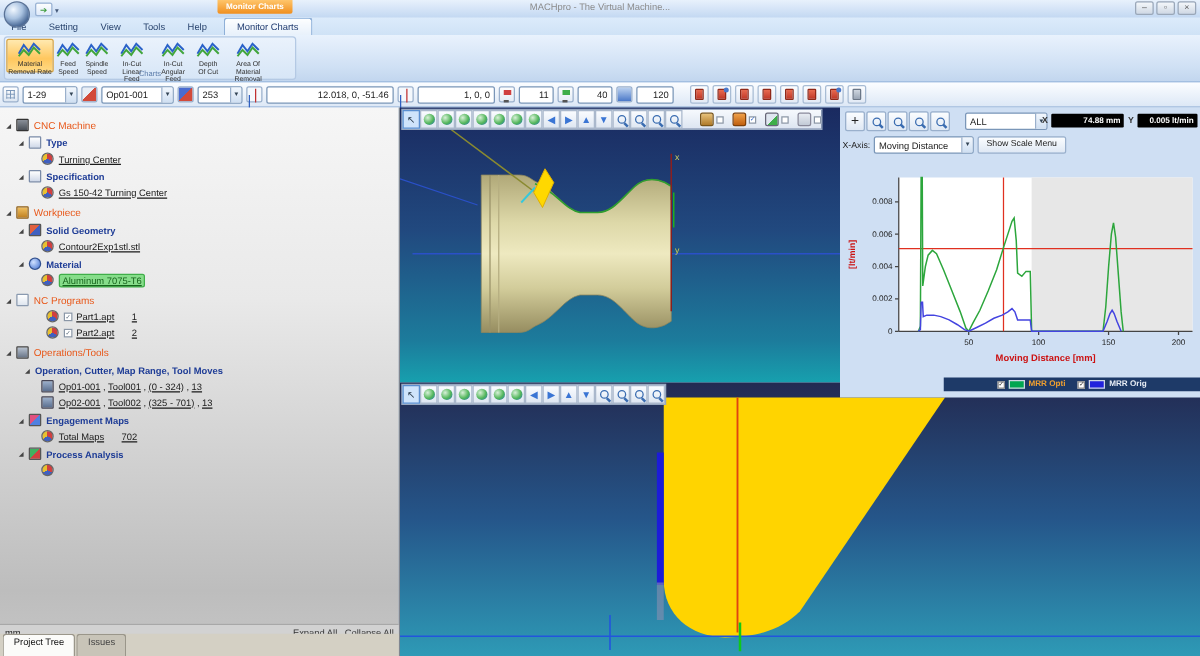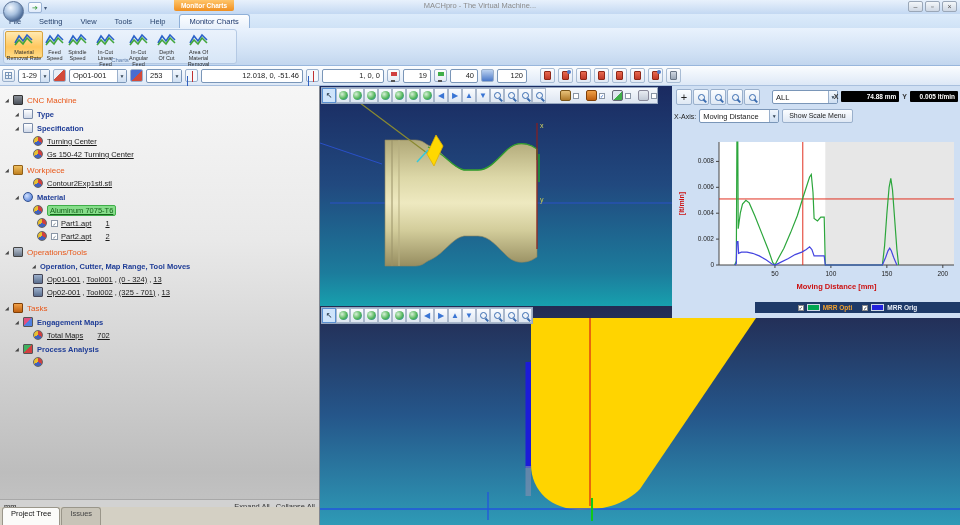--- a/index.html
+++ b/index.html
@@ -66,21 +66,21 @@
 
 #tree-panel{position:absolute;left:0;top:86px;width:320px;height:439px;border-right:1px solid #808690;
 background:linear-gradient(#f6f6f6,#e9e9e9 35%,#bdbdbd 88%,#c6c6c6);}
 #tree{position:absolute;left:0;top:4px;right:0;}
 .trow{display:flex;align-items:center;height:12px;margin-bottom:1px;white-space:nowrap;}
 .trow.sec{margin-top:4px;}
 .trow.grp{margin-top:2px;}
 .lvl0{padding-left:5px;}
 .lvl1{padding-left:15px;}
 .lvlP{padding-left:37px;}
-.lvlOp1{padding-left:32px;}
+.lvlOp1{padding-left:20px;}
 .lvl2{padding-left:33px;}
 .texp{font-size:5px;color:#444;width:8px;flex:none;}
 .tic{width:10px;height:10px;margin-right:4px;flex:none;border-radius:1px;}
 .tcb{width:7px;height:7px;border:1px solid #8a96a6;background:#fff;margin-right:3px;flex:none;font-size:5px;line-height:6px;color:#567;text-align:center;}
 .tlabel.section{font-size:8px;font-weight:normal;color:#e8581a;}
 .tlabel.group{font-size:7.5px;font-weight:bold;color:#1e3c96;}
 .tlabel.link,.tlink,.textra{font-size:7.5px;color:#1a1a1a;text-decoration:underline;}
 .tlabel.hl{font-size:7.5px;color:#16641c;background:#86dd8a;border:1px solid #3fae49;border-radius:2px;padding:0 2px;text-decoration:underline;}
 .tsep{font-size:7.5px;color:#1a1a1a;margin:0 2px;}
 .textra{margin-left:14px;}
@@ -238,40 +238,40 @@
             <div class="rlab">Area Of Material</div>
             <div class="rlab">Removal</div>
           </div>
         </div>
       <div id="charts-group-label">Charts</div>
     </div>
   </div>
 
   <div id="toolbar">
     <span class="chip c-grid"></span>
-    <span class="combo" style="width:32px">
+    <span class="combo" style="width:44px">
         <span class="cval">1-29</span>
         <span class="ccaret">▼</span>
       </span>
     <span class="chip c-red"></span>
     <span class="combo" style="width:58px">
         <span class="cval">Op01-001</span>
         <span class="ccaret">▼</span>
       </span>
     <span class="chip c-redblue"></span>
     <span class="combo" style="width:36px">
         <span class="cval">253</span>
         <span class="ccaret">▼</span>
       </span>
     <span class="chip c-axes"></span>
     <span class="tinput" style="width:102px">12.018, 0, -51.46</span>
     <span class="chip c-axes"></span>
     <span class="tinput" style="width:62px">1, 0, 0</span>
     <span class="chip c-flag-r"></span>
-    <span class="tinput" style="width:28px">19</span>
+    <span class="tinput" style="width:28px">11</span>
     <span class="chip c-flag-g"></span>
     <span class="tinput" style="width:28px">40</span>
     <span class="chip c-blue"></span>
     <span class="tinput" style="width:30px">120</span>
     <span id="toolbar-icons" style="display:flex;gap:3px;margin-left:10px">
         <span class="ibtn">
           <span class="doc"></span>
         </span>
         <span class="ibtn">
           <span class="doc"></span>
@@ -304,50 +304,60 @@
         <div class="trow lvl0 sec">
           <span class="texp">◢</span>
           <span class="tic machine-icon"></span>
           <span class="tlabel section">CNC Machine</span>
         </div>
         <div class="trow lvl1 grp">
           <span class="texp">◢</span>
           <span class="tic type-icon"></span>
           <span class="tlabel group">Type</span>
         </div>
+        <div class="trow lvl2">
+          <span class="tic palette-icon"></span>
+          <span class="tlabel link">Turning Center</span>
+        </div>
         <div class="trow lvl1 grp">
           <span class="texp">◢</span>
           <span class="tic specification-icon"></span>
           <span class="tlabel group">Specification</span>
         </div>
         <div class="trow lvl2">
           <span class="tic palette-icon"></span>
-          <span class="tlabel link">Turning Center</span>
-        </div>
-        <div class="trow lvl2">
-          <span class="tic palette-icon"></span>
           <span class="tlabel link">Gs 150-42 Turning Center</span>
         </div>
         <div class="trow lvl0 sec">
           <span class="texp">◢</span>
           <span class="tic workpiece-icon"></span>
           <span class="tlabel section">Workpiece</span>
         </div>
+        <div class="trow lvl1 grp">
+          <span class="texp">◢</span>
+          <span class="tic solid-geometry-icon"></span>
+          <span class="tlabel group">Solid Geometry</span>
+        </div>
         <div class="trow lvl2">
           <span class="tic palette-icon"></span>
           <span class="tlabel link">Contour2Exp1stl.stl</span>
         </div>
         <div class="trow lvl1 grp">
           <span class="texp">◢</span>
           <span class="tic material-icon"></span>
           <span class="tlabel group">Material</span>
         </div>
         <div class="trow lvl2">
           <span class="tic palette-icon"></span>
           <span class="tlabel hl">Aluminum 7075-T6</span>
+        </div>
+        <div class="trow lvl0 sec">
+          <span class="texp">◢</span>
+          <span class="tic ncprograms-icon"></span>
+          <span class="tlabel section">NC Programs</span>
         </div>
         <div class="trow lvlP">
           <span class="tic palette-icon"></span>
           <span class="tcb">✓</span>
           <span class="tlabel link">Part1.apt</span>
           <span class="textra">1</span>
         </div>
         <div class="trow lvlP">
           <span class="tic palette-icon"></span>
           <span class="tcb">✓</span>
@@ -375,25 +385,20 @@
         </div>
         <div class="trow lvl2">
           <span class="tic toolmoves-icon"></span>
           <span class="tlink">Op02-001</span>
           <span class="tsep">,</span>
           <span class="tlink">Tool002</span>
           <span class="tsep">,</span>
           <span class="tlink">(325 - 701)</span>
           <span class="tsep">,</span>
           <span class="tlink">13</span>
-        </div>
-        <div class="trow lvl0 sec">
-          <span class="texp">◢</span>
-          <span class="tic tasks-icon"></span>
-          <span class="tlabel section">Tasks</span>
         </div>
         <div class="trow lvl1 grp">
           <span class="texp">◢</span>
           <span class="tic engagement-maps-icon"></span>
           <span class="tlabel group">Engagement Maps</span>
         </div>
         <div class="trow lvl2">
           <span class="tic palette-icon"></span>
           <span class="tlabel link">Total Maps</span>
           <span class="textra">702</span>

